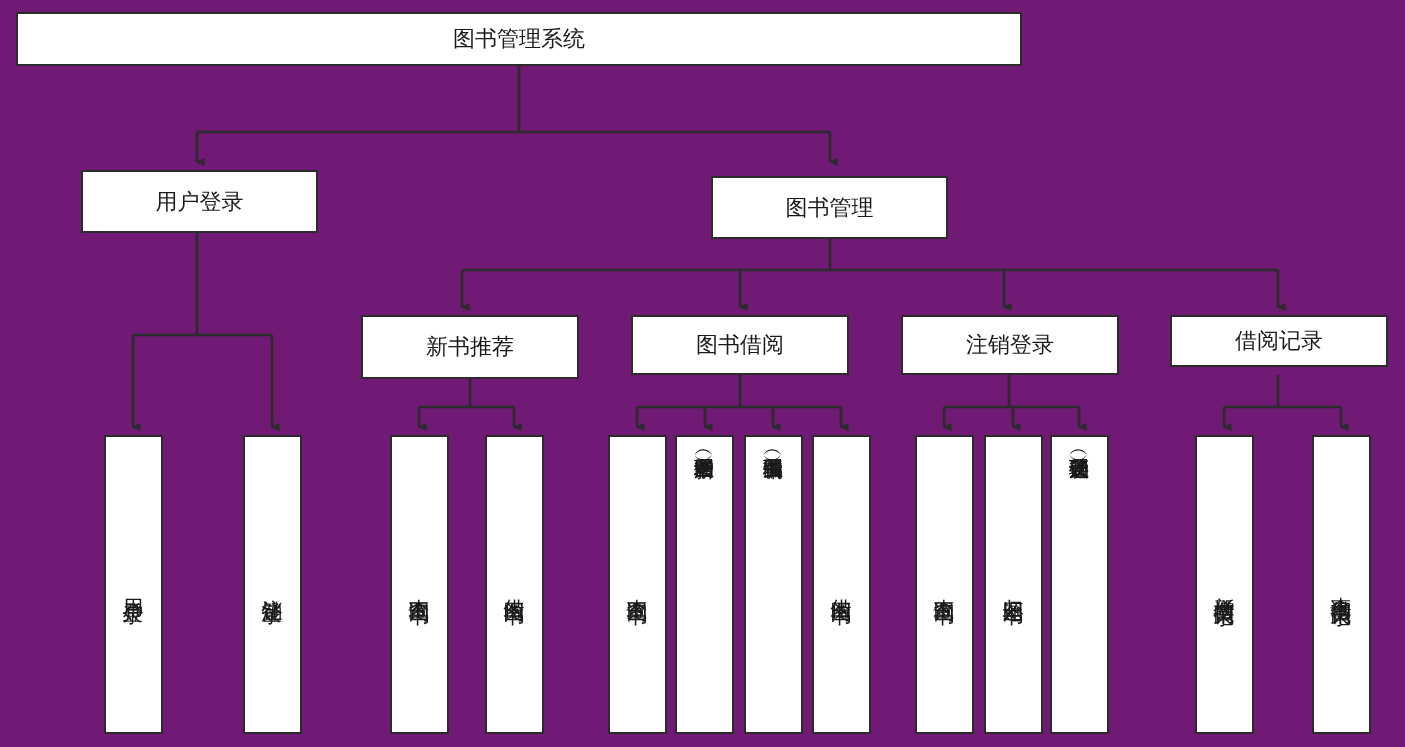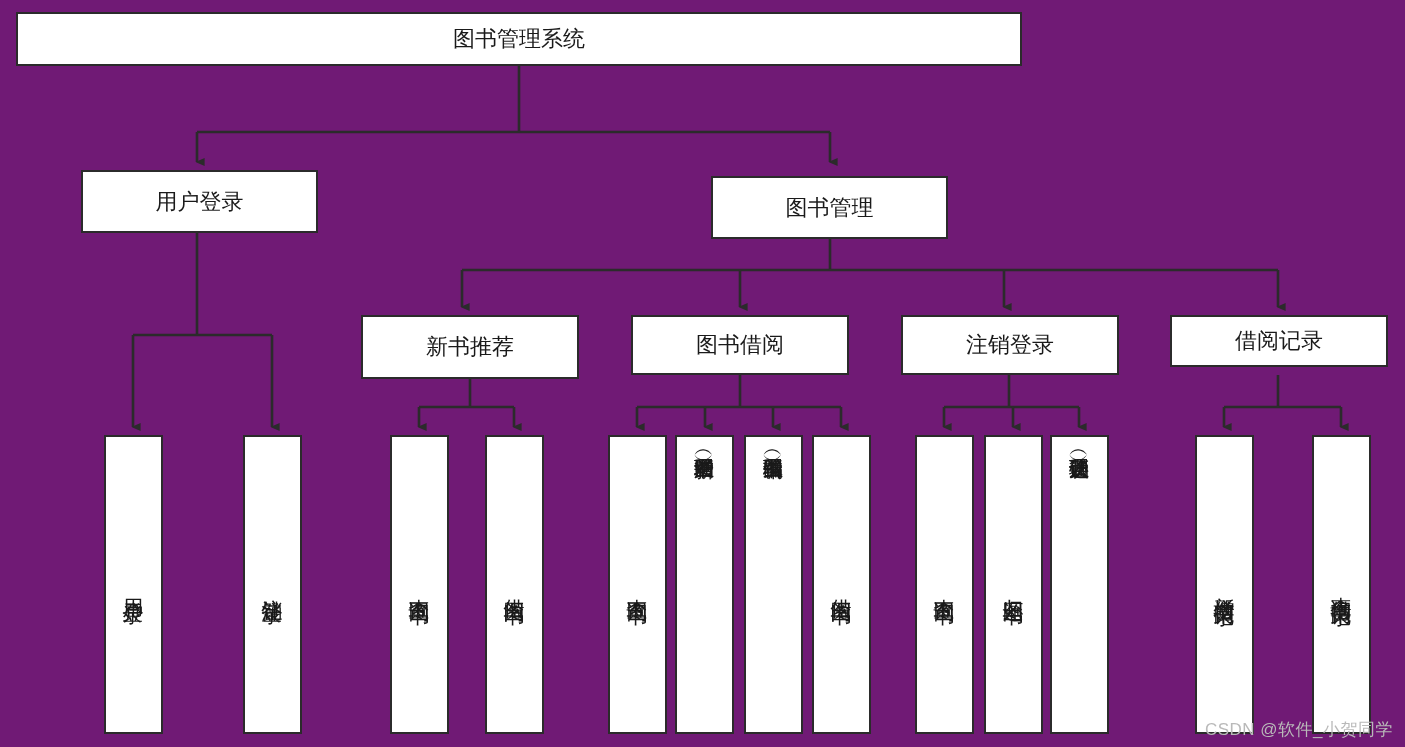--- a/index.html
+++ b/index.html
@@ -192,15 +192,14 @@
     <span class="node-label">确认归还（管理员）</span>
   </div>
 
   <div class="node v-node mid-text" style="left:1195px; top:435px; width:59px; height:299px;">
     <span class="node-label">新增借阅记录</span>
   </div>
   <div class="node v-node mid-text" style="left:1312px; top:435px; width:59px; height:299px;">
     <span class="node-label">查询借阅记录</span>
   </div>
 
-  <div class="watermark">CSDN @软件_小贺同学</div>
 
 </div>
 
 </body></html>

